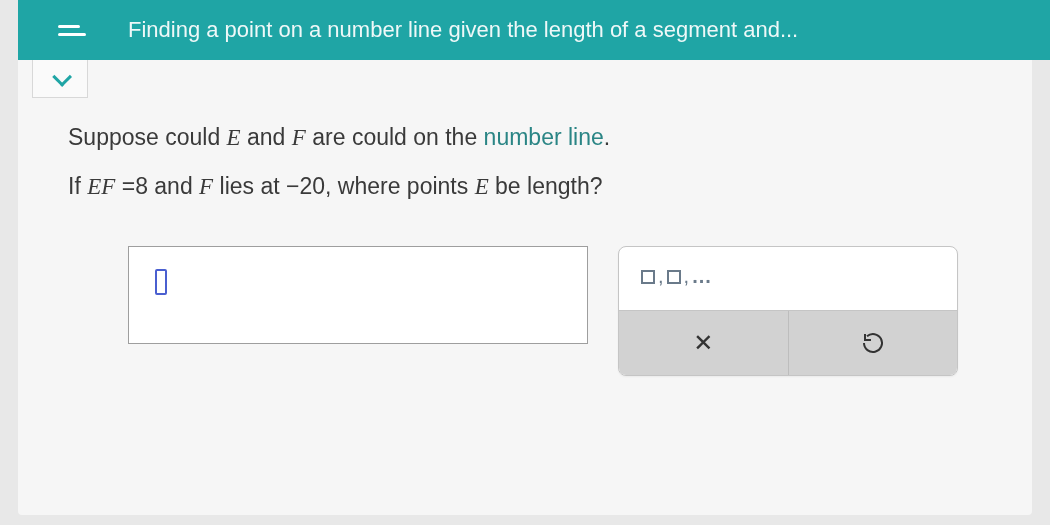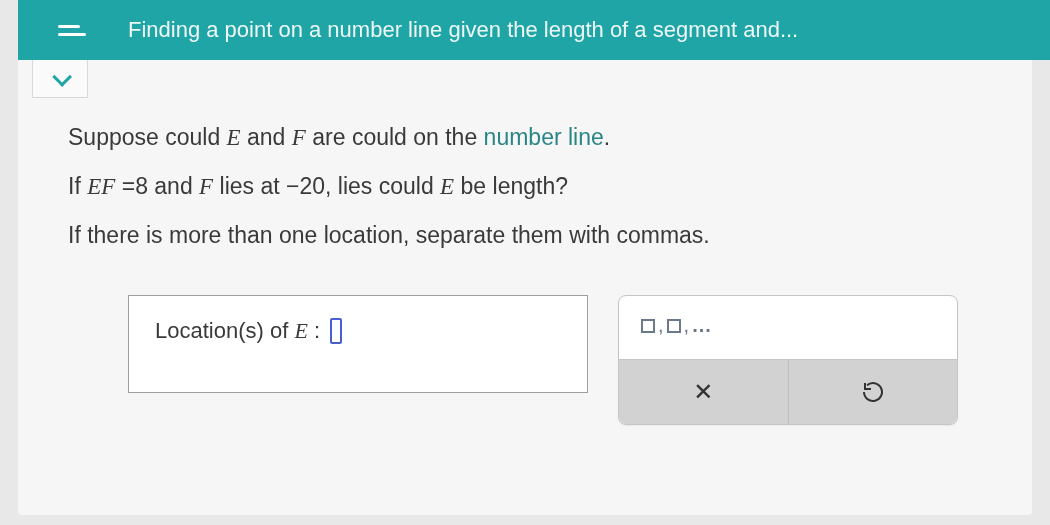--- a/index.html
+++ b/index.html
@@ -166,30 +166,26 @@
 <div class="content-wrap">
   <div class="dropdown-tab">
     <div class="chevron-down"></div>
   </div>
 
   <div class="question">
     <p>
       <span>Suppose could </span><span class="mi">E</span><span> and </span><span class="mi">F</span><span> are could on the </span><span class="link-term">number line</span><span>.</span>
     </p>
     <p>
-      <span>If </span><span class="mi">E</span><span class="mi">F</span><span> =</span><span>8</span><span> and </span><span class="mi">F</span><span> lies at </span><span>−20</span><span>, lies could </span><span class="mi">E</span><span> be length?</span>
+      <span>If </span><span class="mi">E</span><span class="mi">F</span><span> =</span><span>8</span><span> and </span><span class="mi">F</span><span> lies at </span><span>−20</span><span>, where points </span><span class="mi">E</span><span> be length?</span>
     </p>
-    <p>If there is more than one location, separate them with commas.</p>
   </div>
 
   <div class="answer-row">
     <div class="answer-box">
-      <span class="answer-label">
-        <span>Location(s) of </span><span class="mi">E</span><span> :</span>
-      </span>
       <span class="input-cursor"></span>
     </div>
 
     <div class="tool-panel">
       <div class="tool-row1">
         <span class="placeholder-box"></span>
           <span>,</span>
           <span class="placeholder-box"></span>
           <span>,</span>
           <span class="dots">...</span>

